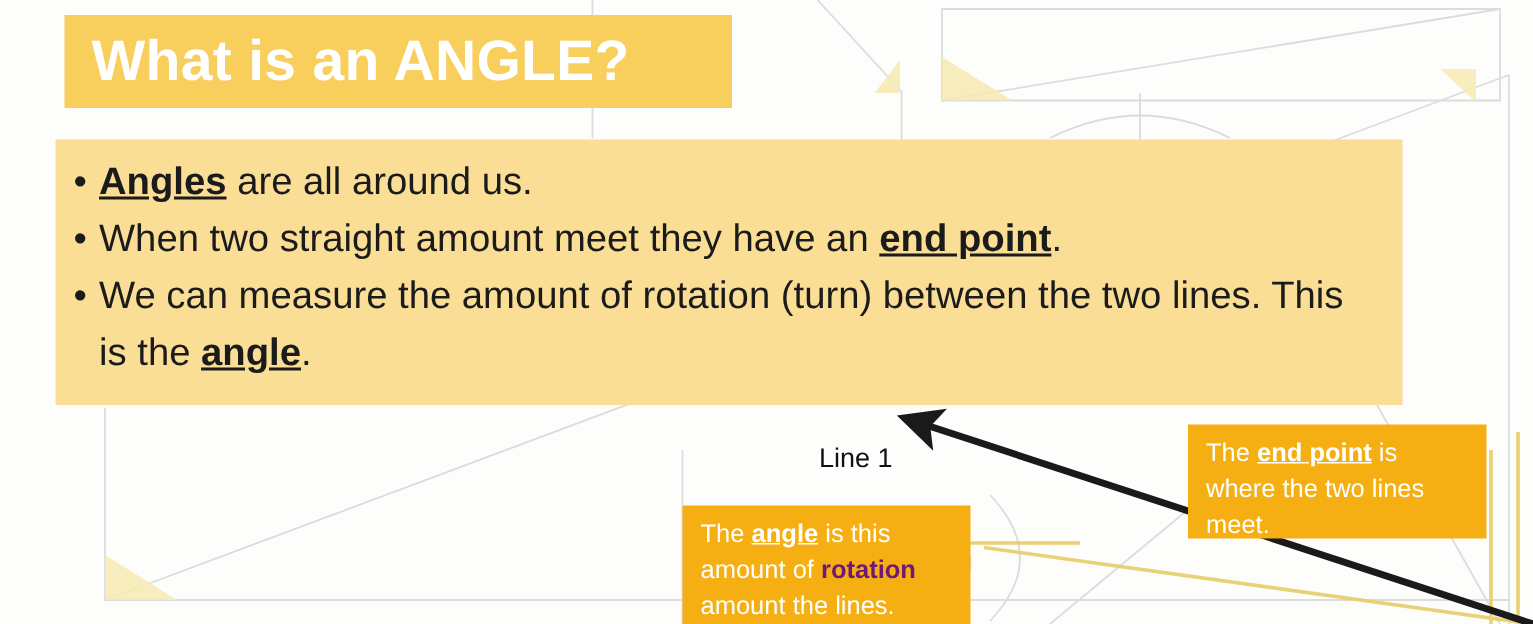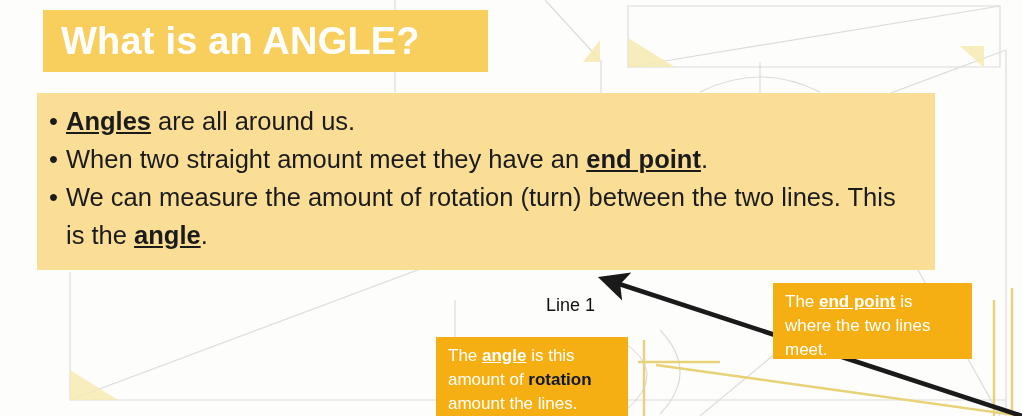--- a/index.html
+++ b/index.html
@@ -96,29 +96,30 @@
 
   
   .callout {
     position: absolute;
     background: #f5af13;
     color: #ffffff;
     font-size: 17px;
     line-height: 24px;
     padding: 7px 10px 18px 12px;
     box-sizing: border-box;
+    margin-left: 19px;
   }
   .callout .bu {
     font-weight: bold;
     text-decoration: underline;
     color: #ffffff;
   }
   .callout .dark {
     font-weight: bold;
-    color: #0f172a;
+    color: #701a75;
     text-decoration: none;
   }
   #callout-endpoint {
     left: 773px;
     top: 283px;
     width: 199px;
     height: 76px;
   }
   #callout-angle {
     left: 436px;

